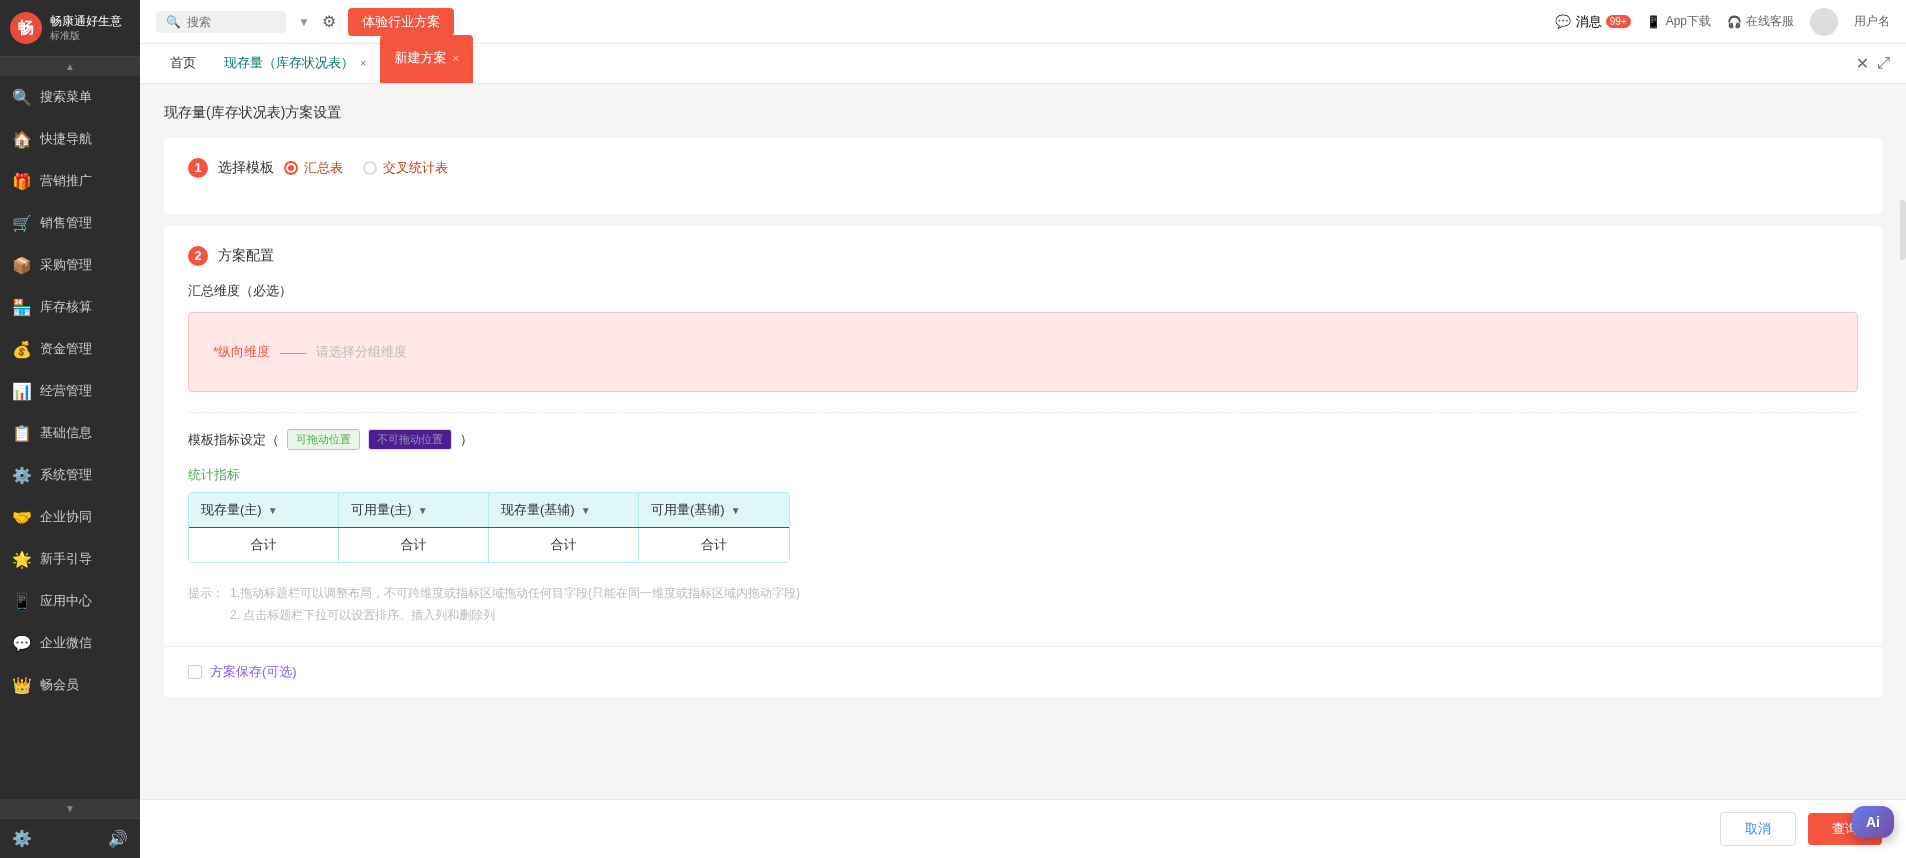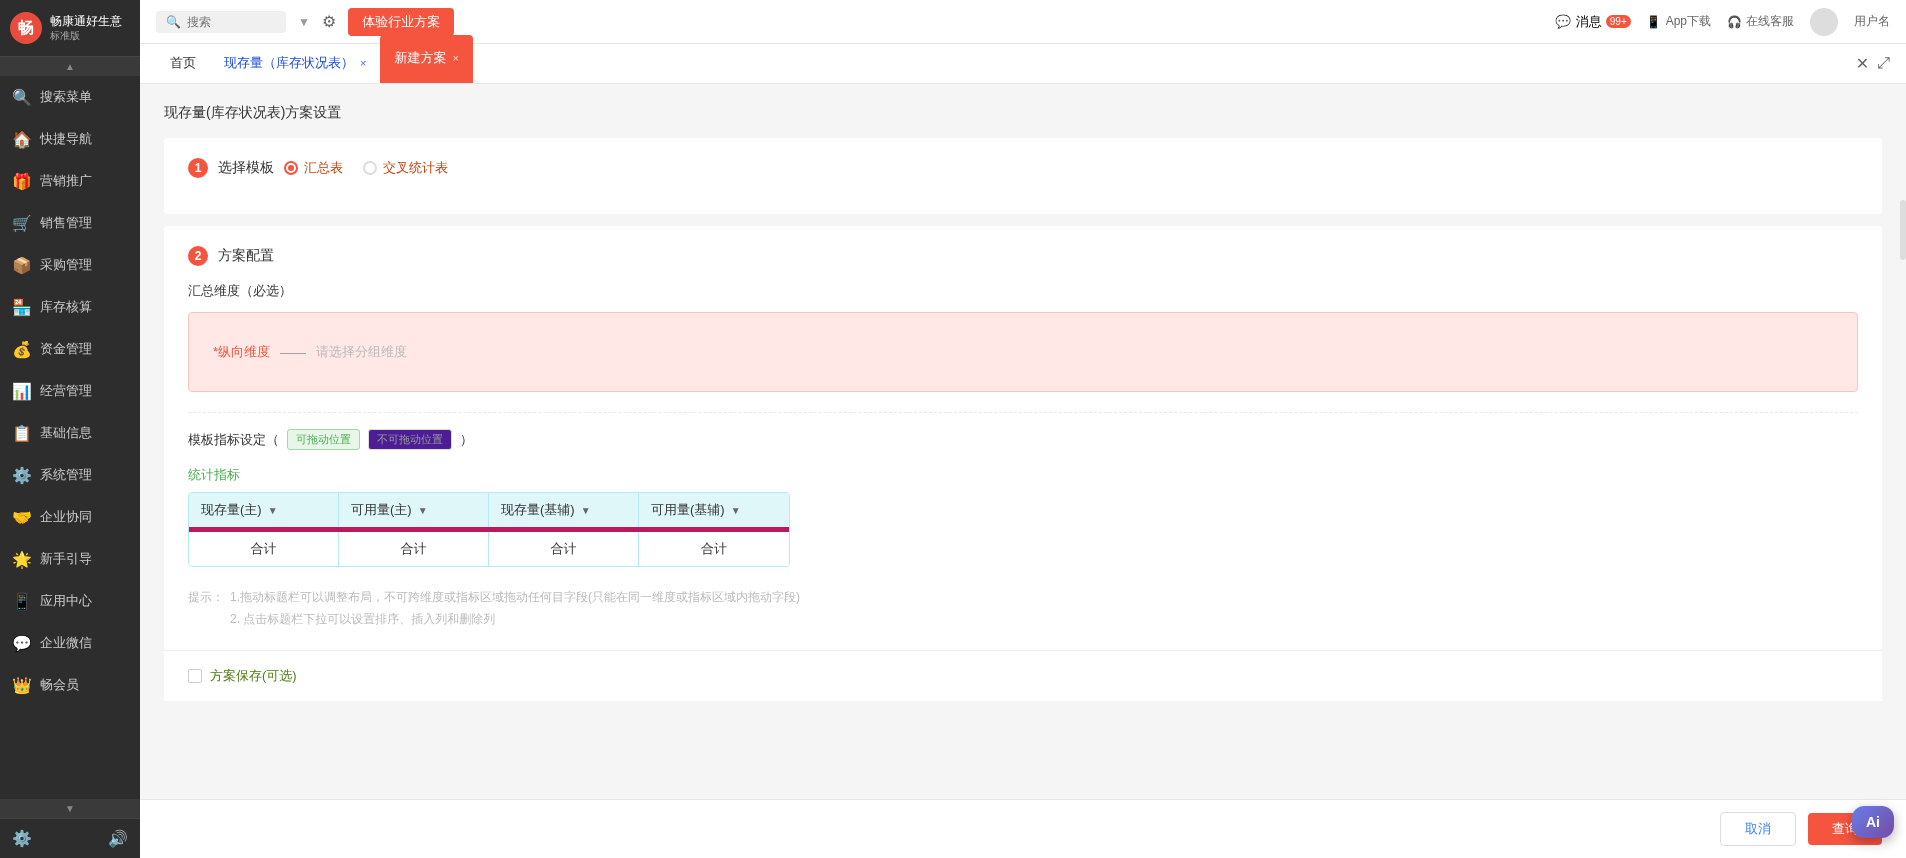--- a/index.html
+++ b/index.html
@@ -182,21 +182,21 @@
       flex-shrink: 0;
     }
     .tab {
       display: flex;
       align-items: center;
       gap: 6px;
       padding: 0 14px;
       height: 40px;
       font-size: 13px;
       cursor: pointer;
-      color: #1d4ed8;
+      color: #0f766e;
       border-bottom: 2px solid transparent;
     }
     .tab.home { color: #333; }
     .tab.active {
       background: #f5543f;
       color: white;
       border-radius: 4px 4px 0 0;
       height: 48px;
       align-self: flex-end;
     }
@@ -391,21 +391,21 @@
       gap: 6px;
       border-right: 1px solid #b2ebf2;
       font-size: 13px;
       color: #333;
     }
     .stats-col:last-child { border-right: none; }
     .stats-col .chevron { color: #666; font-size: 10px; cursor: pointer; }
     .stats-table-row {
       display: flex;
       background: #fff;
-      border-top: 5px solid #be185d;
+      border-top: 1px solid #be185d;
     }
     .stats-cell {
       width: 150px;
       padding: 8px 12px;
       border-right: 1px solid #b2ebf2;
       font-size: 13px;
       color: #333;
       text-align: center;
     }
     .stats-cell:last-child { border-right: none; }
@@ -421,21 +421,21 @@
 
     
     .save-option {
       display: flex;
       align-items: center;
       gap: 8px;
       padding: 16px 24px;
       background: #fff;
       border-top: 1px solid #f0f0f0;
       font-size: 13px;
-      color: #4d7c0f;
+      color: #8b5cf6;
     }
     .save-checkbox {
       width: 14px;
       height: 14px;
       border: 1px solid #ccc;
       border-radius: 2px;
       cursor: pointer;
     }
 
     

